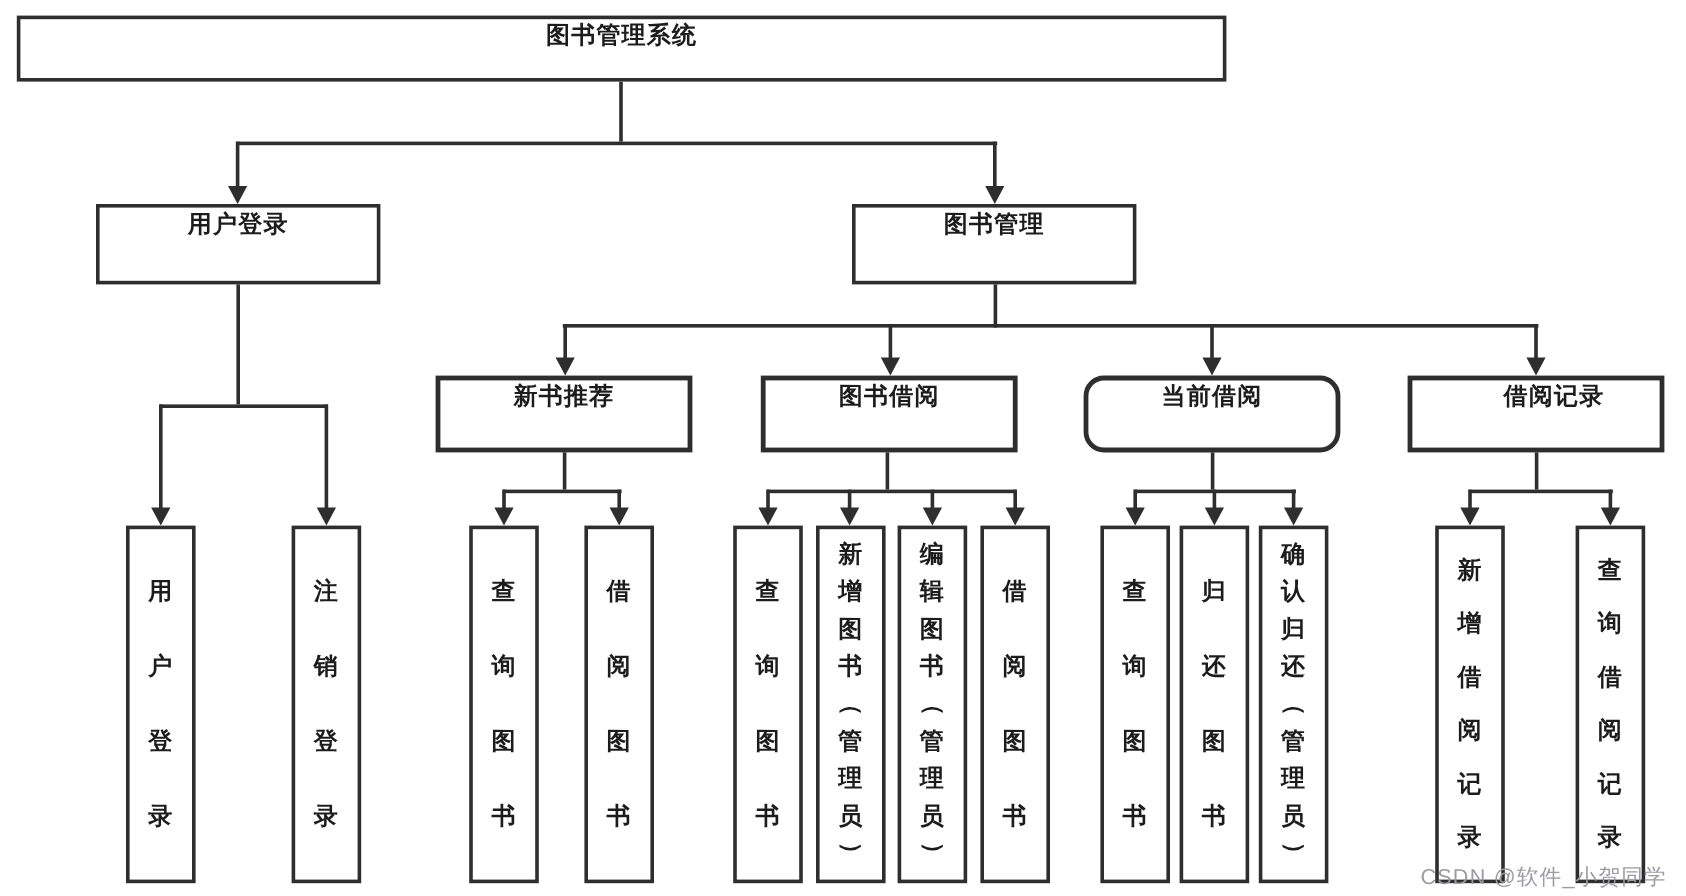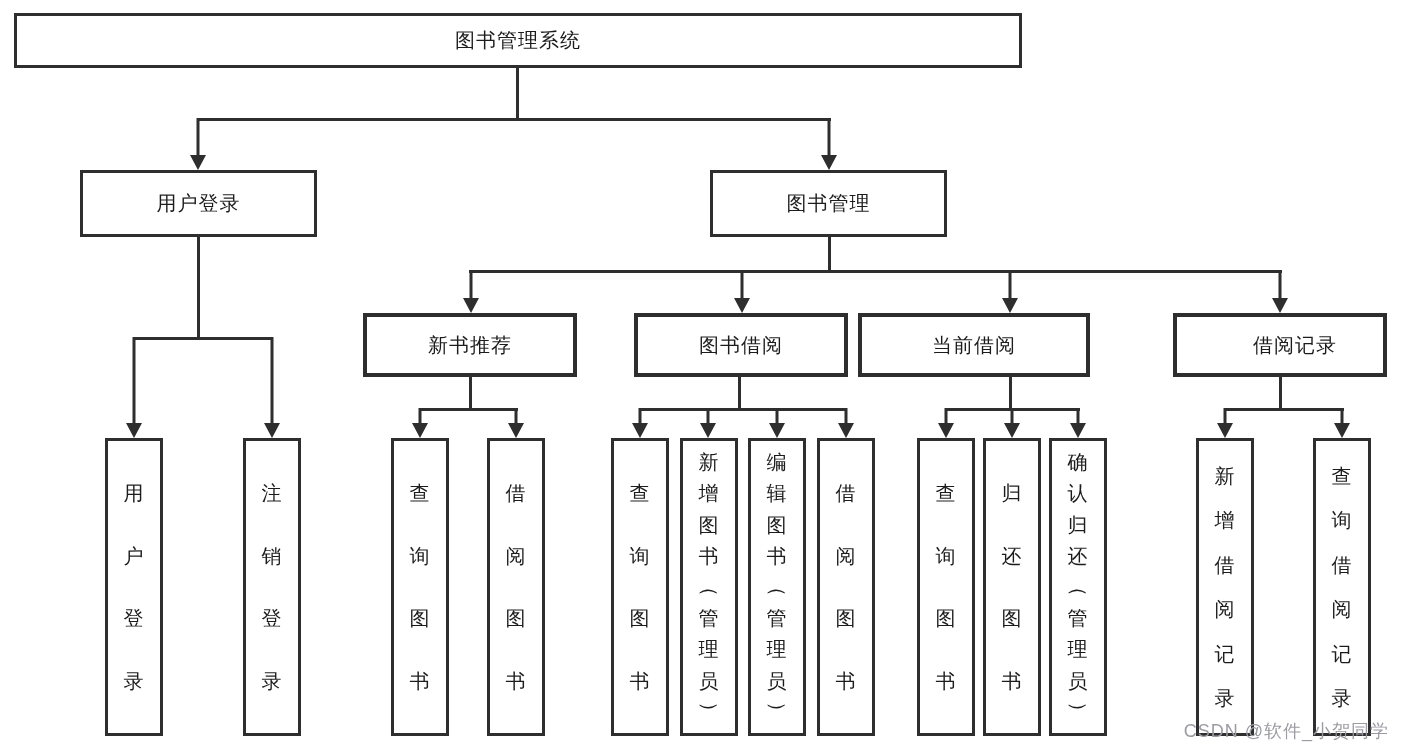--- a/index.html
+++ b/index.html
@@ -13,24 +13,25 @@
     position:relative;
     width:1405px;height:747px;
     background:var(--bg);
     overflow:hidden;
   }
   .box{
     position:absolute;
     box-sizing:border-box;
     background:#fff;
     border:3px solid var(--line);
-    display:flex;align-items:center;justify-content:center;
+    display:flex;justify-content:center;
     color:var(--text);
     font-size:20px;
     letter-spacing:1px;
+    font-weight:bold;
   }
   .box.lvl3{border-width:4px;}
   .hline,.vline{position:absolute;background:var(--line);}
   .hline{height:3px;}
   .vline{width:3px;}
   
   .drop{position:absolute;width:16px;}
   .drop::before{
     content:'';position:absolute;top:0;bottom:14px;left:50%;
     transform:translateX(-50%);width:3px;background:var(--line);
@@ -88,21 +89,21 @@
   <div class="drop" style="left:734px;top:270px;height:43px;"></div>
   <div class="drop" style="left:1002px;top:270px;height:43px;"></div>
   <div class="drop" style="left:1272px;top:270px;height:43px;"></div>
 
   <div class="box lvl3" style="left:634px;top:313px;width:214px;height:64px;">
     <span>图书借阅</span>
   </div>
   <div class="box lvl3" style="left:363px;top:313px;width:214px;height:64px;">
     <span>新书推荐</span>
   </div>
-  <div class="box lvl3" style="left:858px;top:313px;width:232px;height:64px;">
+  <div class="box lvl3" style="left:903px;top:313px;width:214px;height:64px;border-radius:17px;">
     <span>当前借阅</span>
   </div>
   <div class="box lvl3" style="left:1173px;top:313px;width:214px;height:64px;padding-left:30px;">
     <span>借阅记录</span>
   </div>
 
   <div class="vline" style="left:469px;top:377px;height:31px;"></div>
   <div class="hline" style="left:419px;top:408px;width:99px;"></div>
   <div class="drop" style="left:412px;top:408px;height:30px;"></div>
   <div class="drop" style="left:508px;top:408px;height:30px;"></div>

